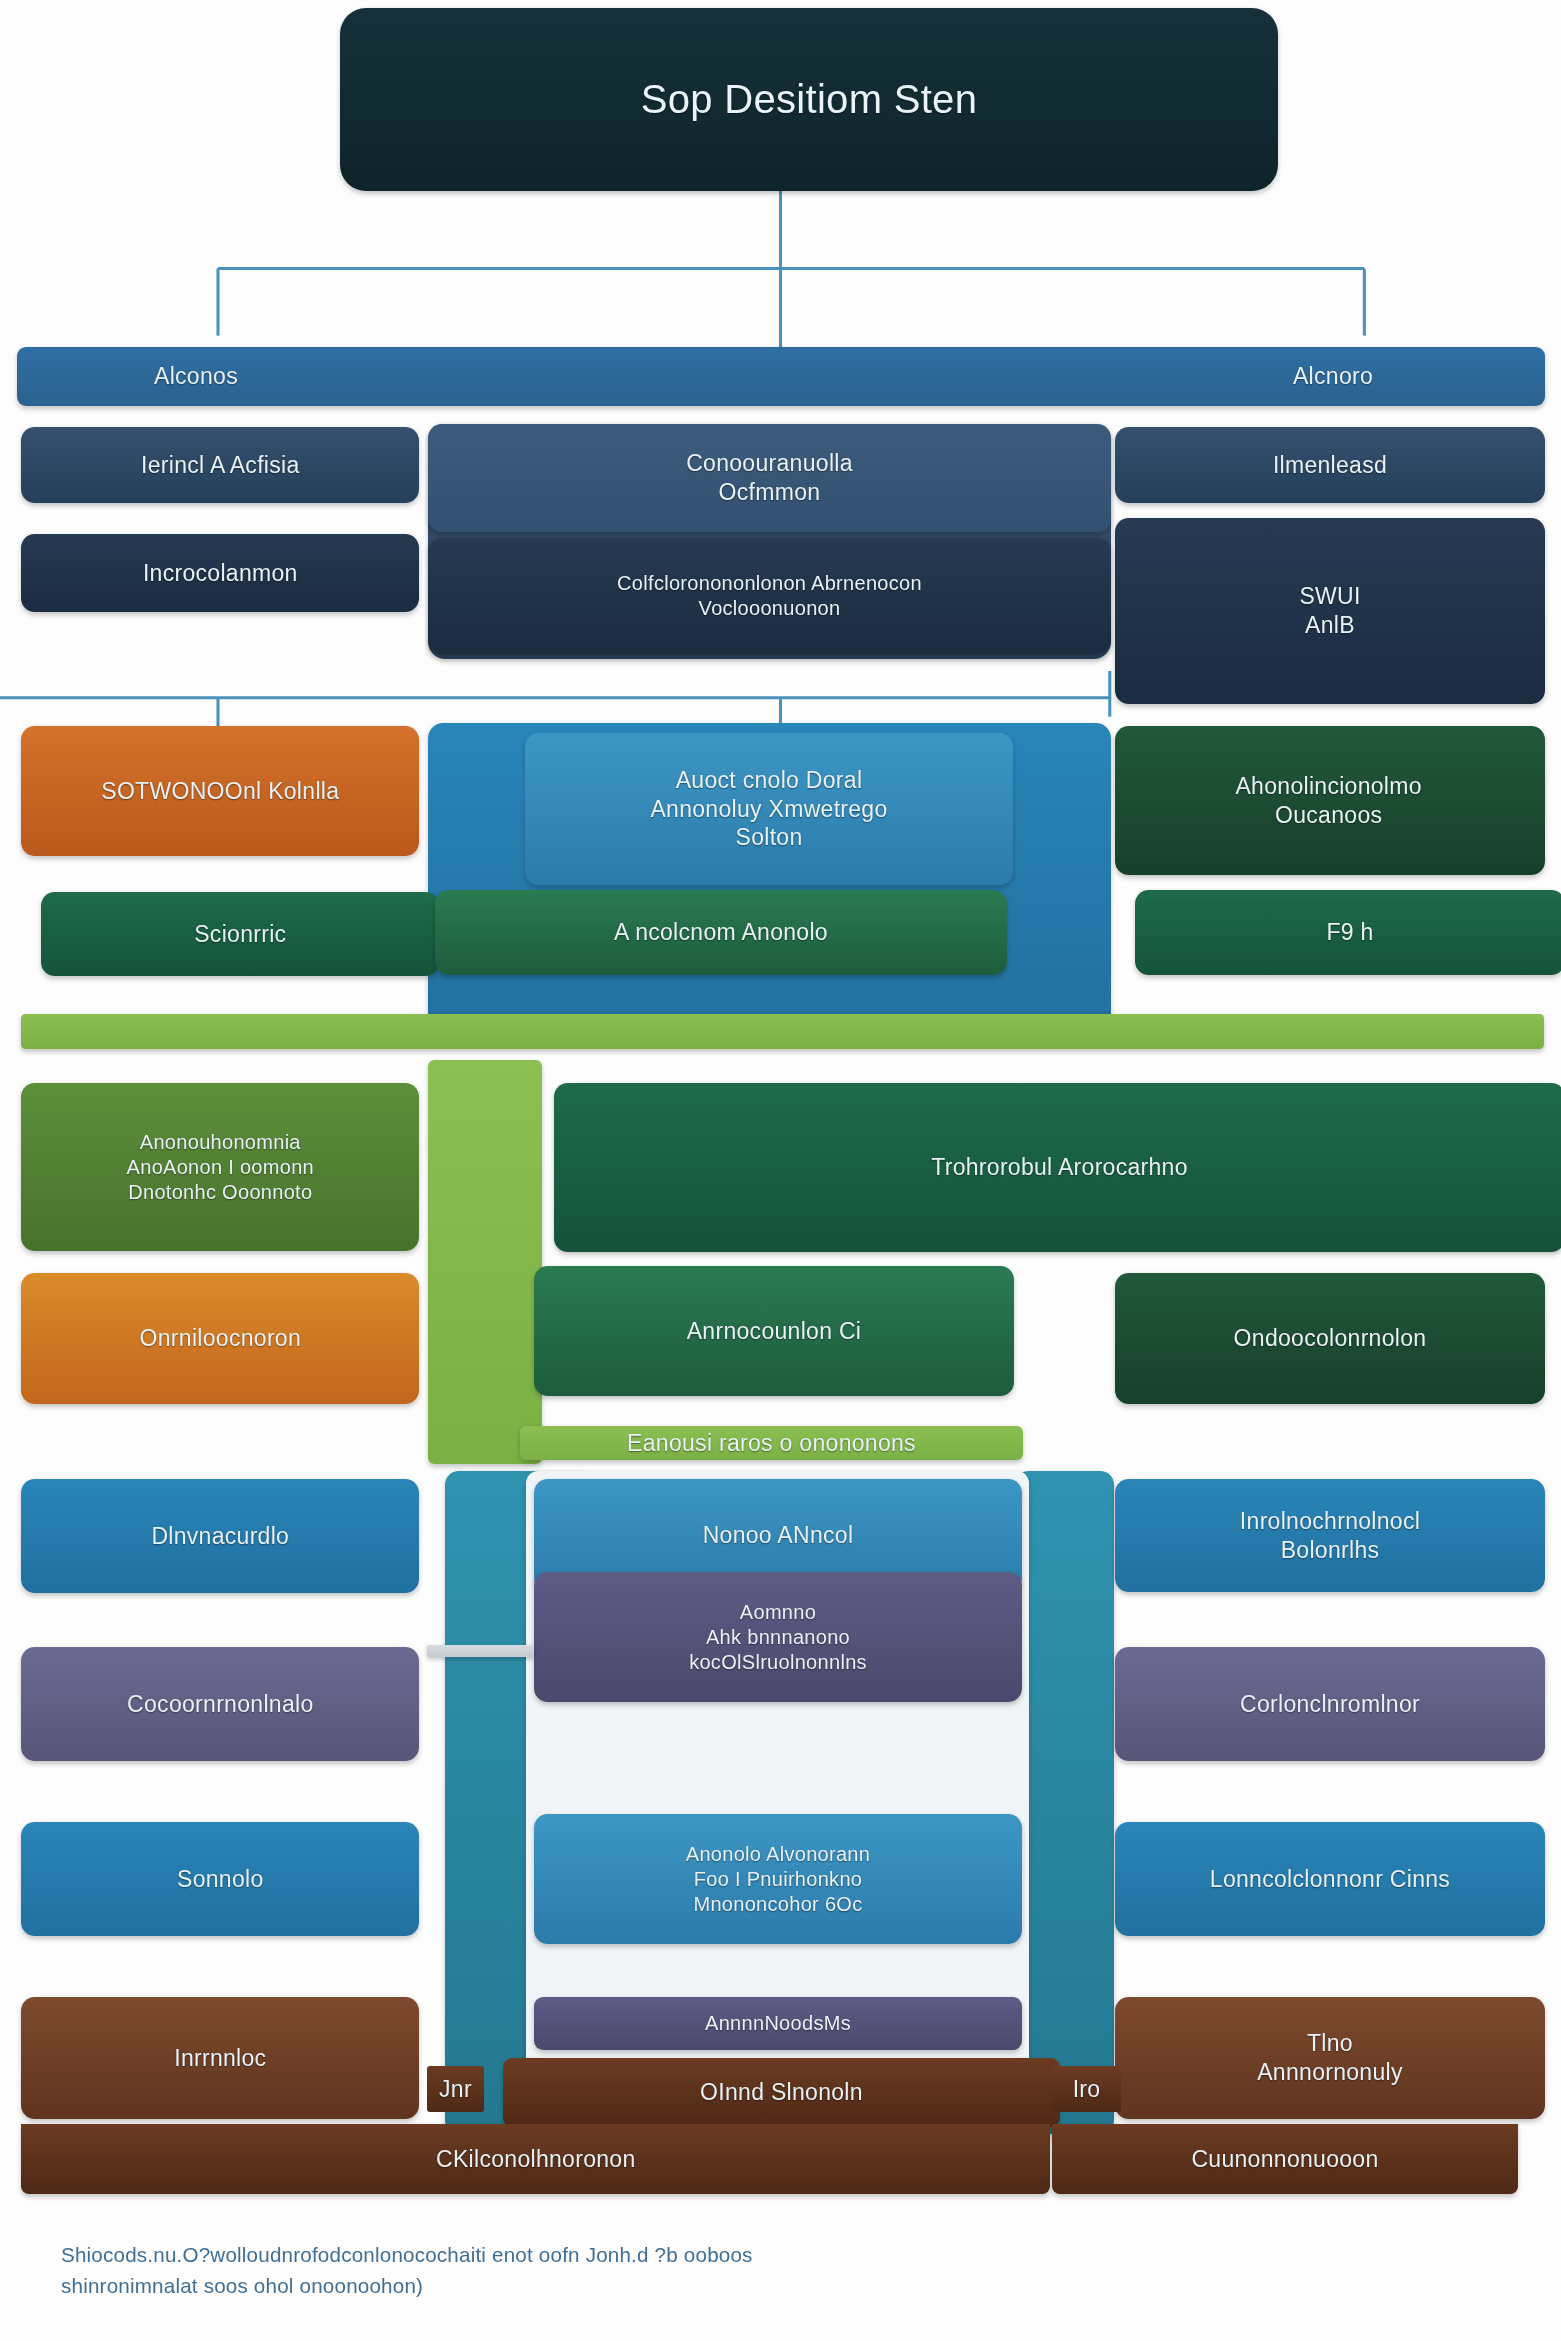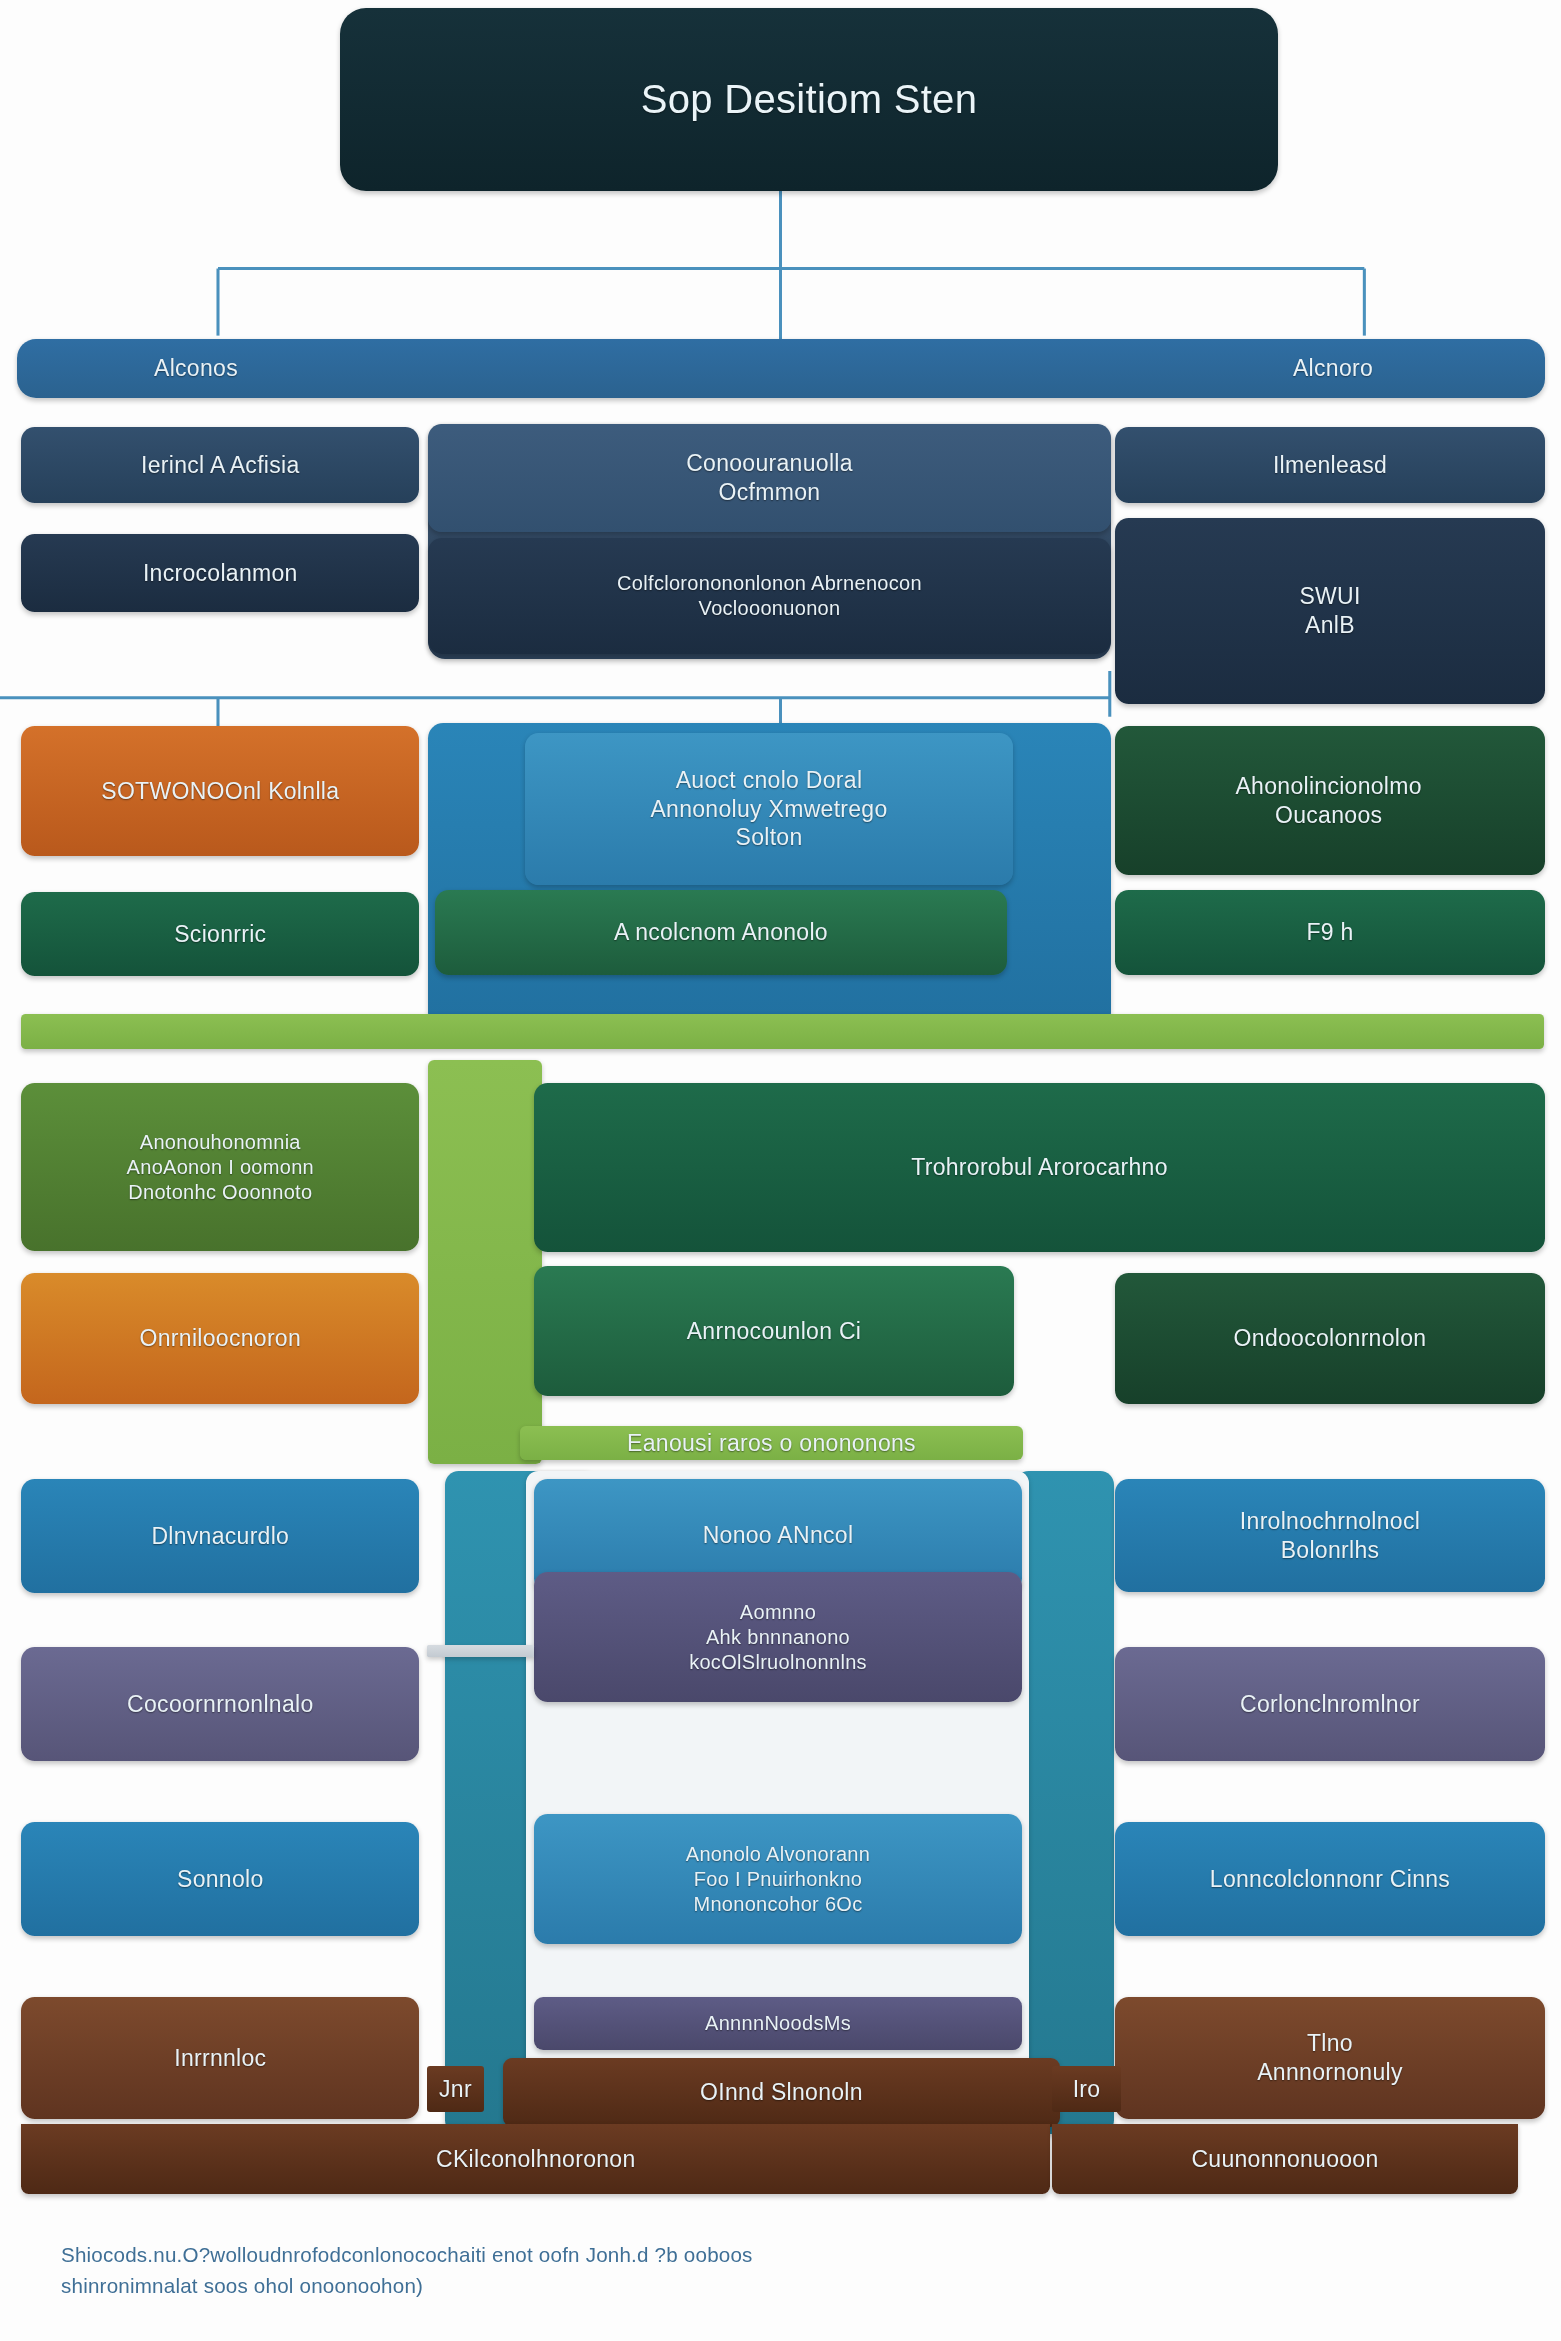--- a/index.html
+++ b/index.html
@@ -46,27 +46,27 @@
     text-shadow: 0 0.8px 1.5px rgba(0,0,0,0.45);
     box-shadow: 0 2.3px 5.3px rgba(0,0,0,0.22);
     font-size: 23px;
     white-space: pre-line;
   }
   .node.small { font-size: 20px; }
   .node.tiny  { font-size: 23px; }
 
   
   .t-root     { background: linear-gradient(180deg,#16313a 0%,#0e242b 100%); border-radius: 26px; font-size: 40px; color:#eaf4f8; }
-  .t-bluebar  { background: linear-gradient(180deg,#2f6ea3 0%,#2b628f 100%); border-radius: 19px; }
+  .t-bluebar  { background: linear-gradient(180deg,#2f6ea3 0%,#2b628f 100%); border-radius: 9px; margin-top: 8px; }
   .t-navy     { background: linear-gradient(180deg,#3a5470 0%,#2b4058 100%); }
   .t-navydeep { background: linear-gradient(180deg,#263a52 0%,#1b2c40 100%); }
   .t-steel    { background: linear-gradient(180deg,#33506e 0%,#26405a 100%); }
   .t-orange   { background: linear-gradient(180deg,#d4712a 0%,#b9591c 100%); }
   .t-orange2  { background: linear-gradient(180deg,#d98b2a 0%,#c4661d 100%); }
-  .t-green    { background: linear-gradient(180deg,#1e6b4a 0%,#14533a 100%); }
+  .t-green    { background: linear-gradient(180deg,#1e6b4a 0%,#14533a 100%); margin-left: 20px; }
   .t-greendk  { background: linear-gradient(180deg,#22583a 0%,#17402a 100%); }
   .t-greenmid { background: linear-gradient(180deg,#2a7a52 0%,#1d5c3c 100%); }
   .t-olive    { background: linear-gradient(180deg,#5c8f3a 0%,#48722c 100%); }
   .t-lime     { background: linear-gradient(180deg,#8cbf52 0%,#7bb045 100%); border-radius: 6.1px; }
   .t-blue     { background: linear-gradient(180deg,#2a85b8 0%,#2170a0 100%); }
   .t-bluelt   { background: linear-gradient(180deg,#3d96c4 0%,#2b7bab 100%); }
   .t-purple   { background: linear-gradient(180deg,#6b6a92 0%,#575578 100%); }
   .t-purple2  { background: linear-gradient(180deg,#5e5c86 0%,#4a486b 100%); }
   .t-brown    { background: linear-gradient(180deg,#7d4a2d 0%,#5f3420 100%); }
   .t-browndk  { background: linear-gradient(180deg,#6b3b22 0%,#4e2915 100%); }

